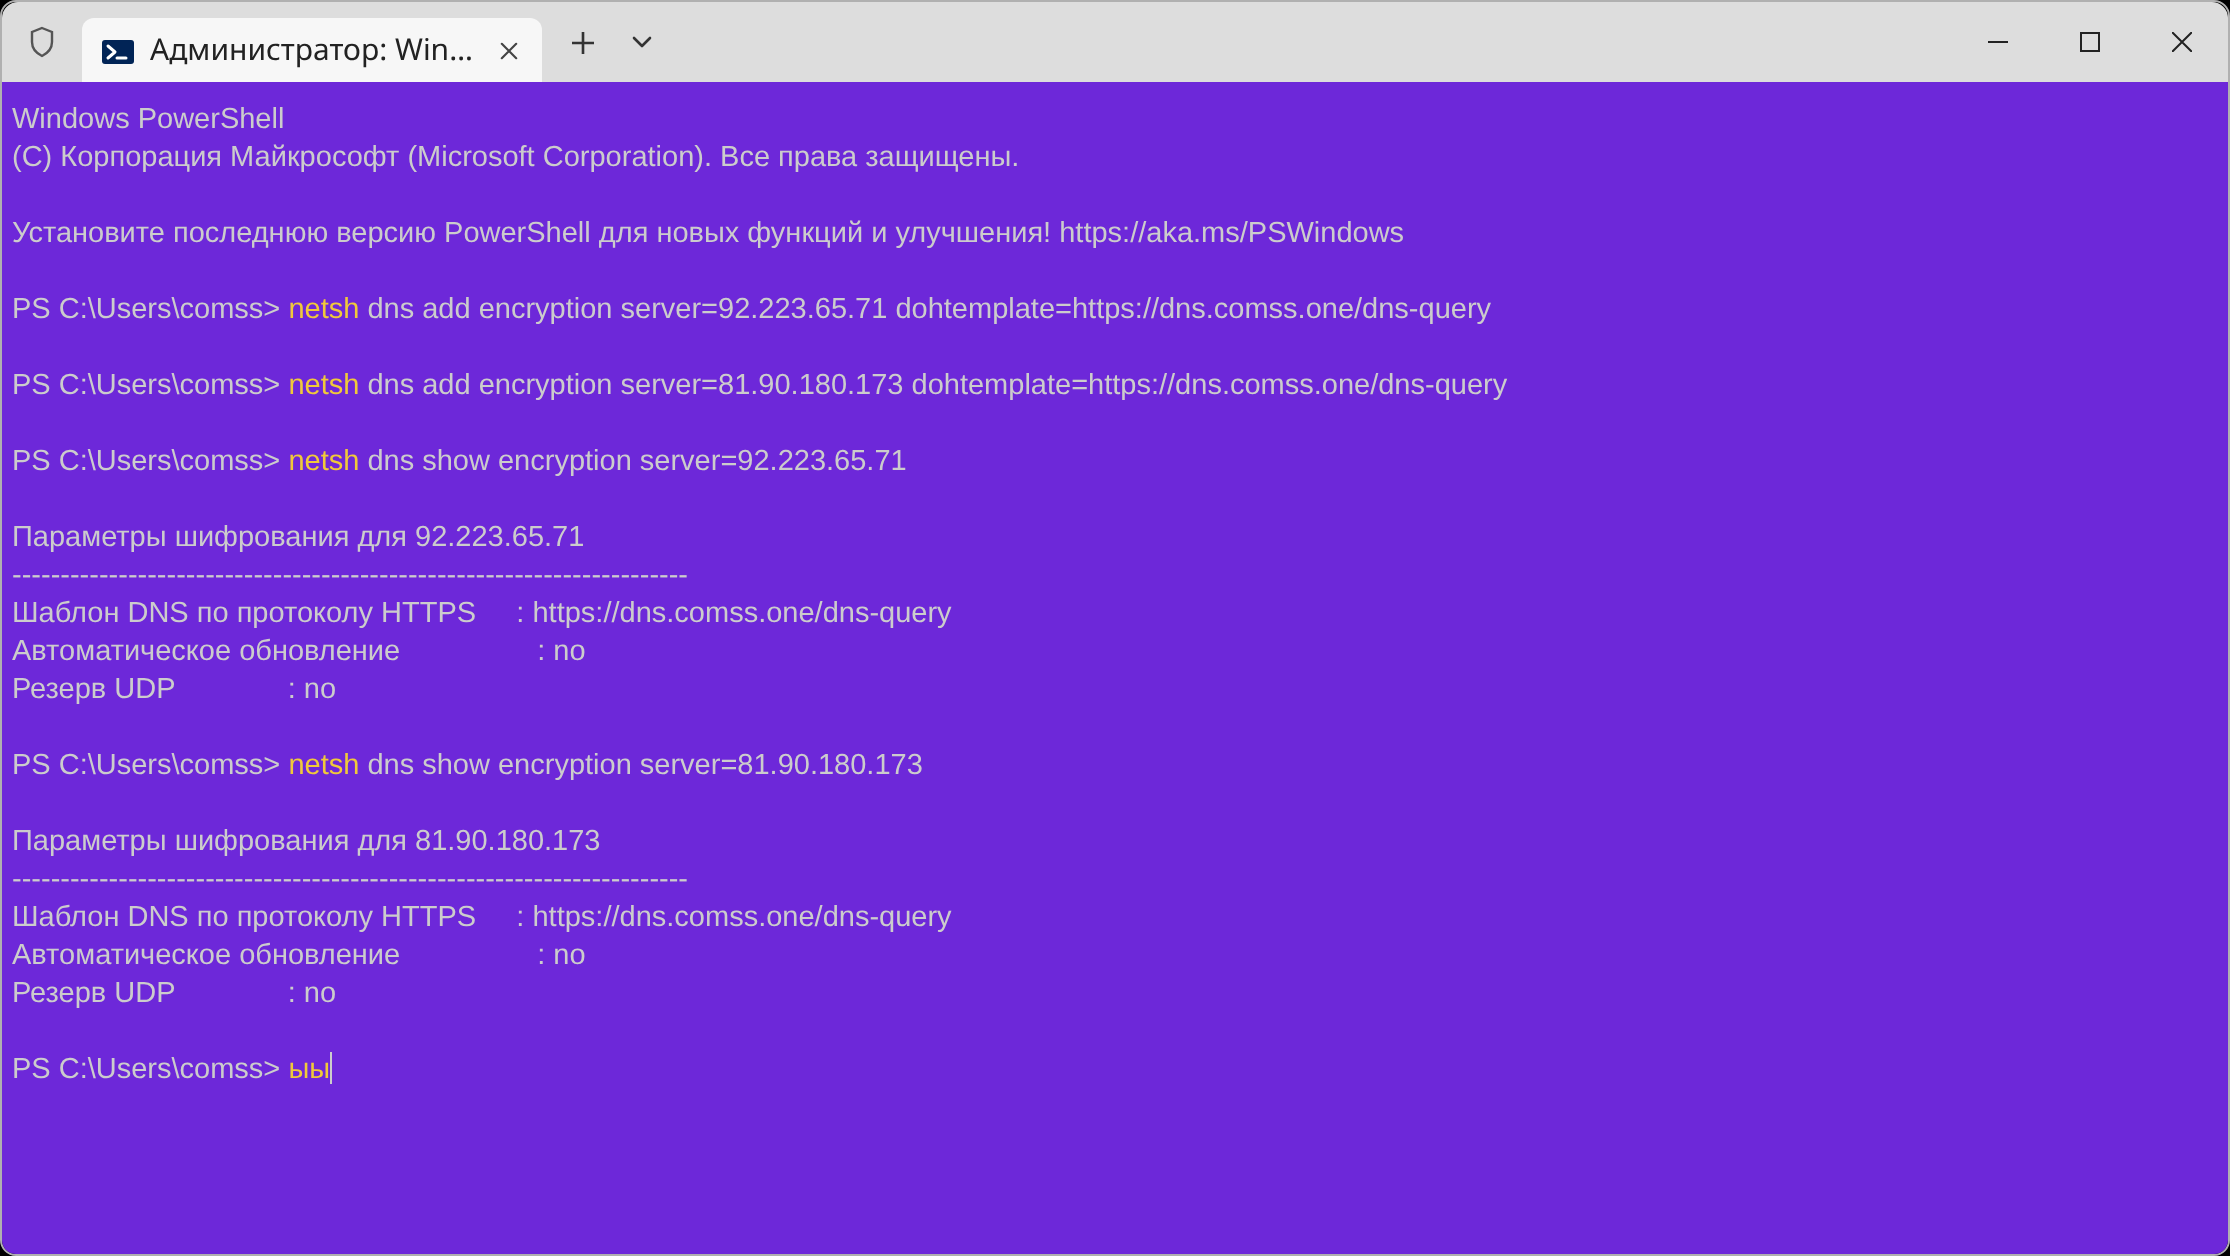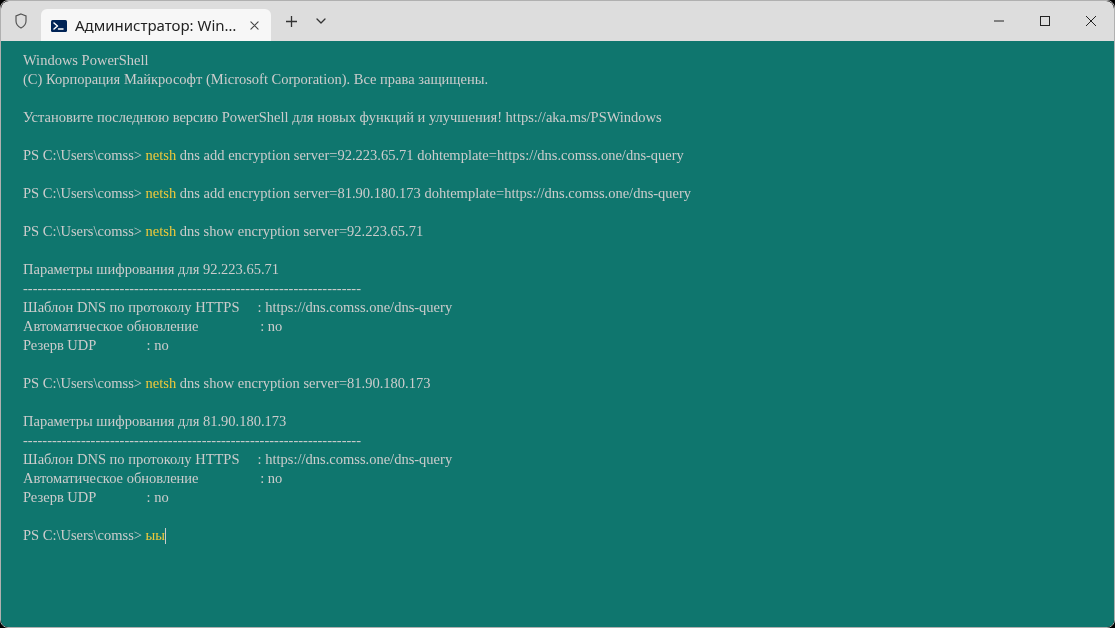--- a/index.html
+++ b/index.html
@@ -92,26 +92,26 @@
   }
   .win-btn {
     width: 46px;
     height: 40px;
     display: flex;
     align-items: center;
     justify-content: center;
   }
   .win-btn svg { width: 10px; height: 10px; }
   .terminal {
-    background: #0f766e;
+    background: #6d28d9;
     color: #ccc;
-    font-family: Liberation Serif, serif;
+    font-family: Liberation Sans, sans-serif;
     font-size: 14.5px;
     line-height: 19px;
-    padding: 10px 22px;
+    padding: 10px 5px;
     height: calc(628px - 40px);
     white-space: pre;
     overflow: hidden;
   }
   .cmd-hl { color: #f0c93a; }
   .cursor {
     display: inline-block;
     width: 1px;
     height: 16px;
     background: #ccc;

